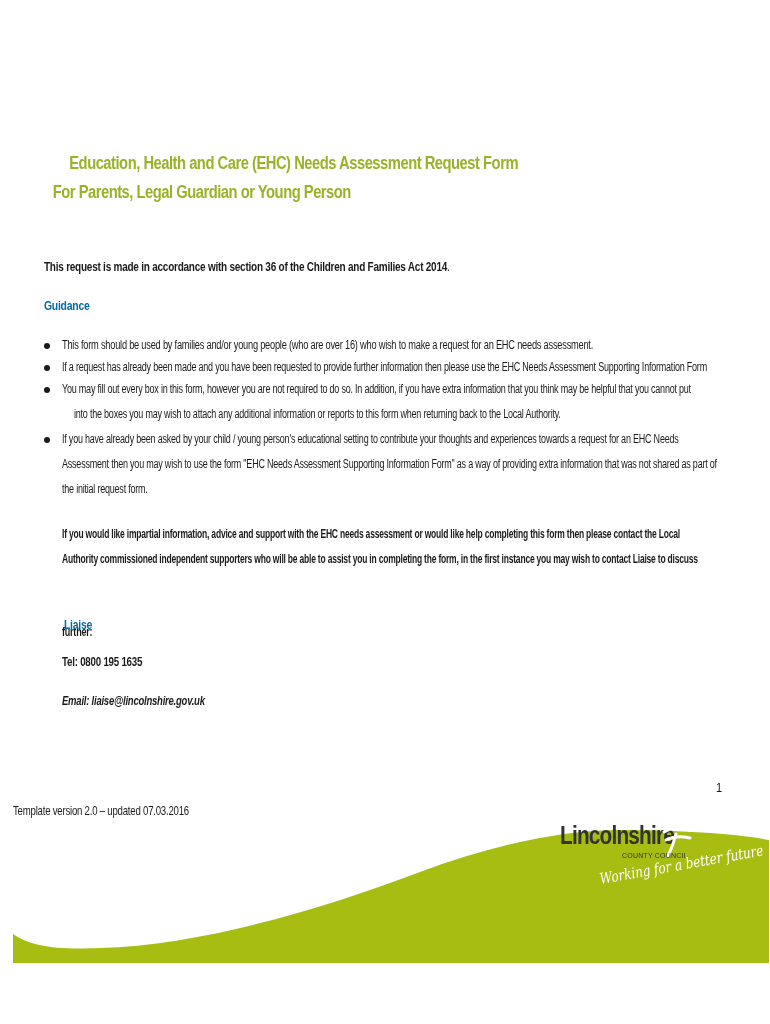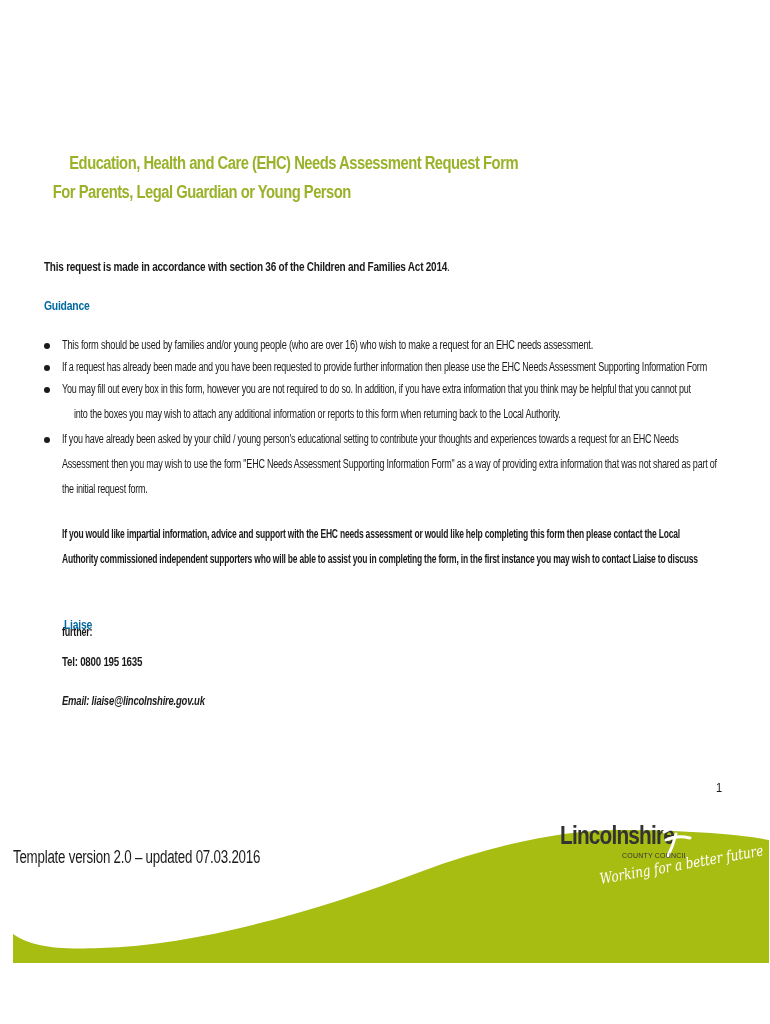--- a/index.html
+++ b/index.html
@@ -109,21 +109,21 @@
 <div class="line bold" style="left:62px; top:655px;text-decoration:underline;">
   <span style="transform:scaleX(0.78);">Tel: 0800 195 1635</span>
 </div>
 <div class="line bold" style="left:62px; top:694px;font-style:italic;">
   <span style="transform:scaleX(0.76);">Email: liaise@lincolnshire.gov.uk</span>
 </div>
 
 <div class="line" style="left:716px; top:780px; font-size:13px;">
   <span style="transform:scaleX(0.85);">1</span>
 </div>
-<div class="line" style="left:13px; top:803px; font-size:18px;margin-top:44px;">
+<div class="line" style="left:13px; top:803px; font-size:13px;">
   <span style="transform:scaleX(0.74);">Template version 2.0 – updated 07.03.2016</span>
 </div>
 
 <div class="logo">
   <span class="logo-main">Lincolnshire</span>
   <svg style="position:absolute; left:100px; top:-6px;" width="34" height="44" viewBox="0 0 34 44">
     <path d="M14 6 l4 -5 l3 5 l5 -3 l-2 6 z" fill="#ffffff"></path>
     <path d="M4 18 C10 14, 20 12, 30 16 M6 26 C14 22, 22 22, 30 24 M16 20 C14 28, 12 34, 8 42" stroke="#ffffff" stroke-width="3" fill="none" stroke-linecap="round"></path>
   </svg>
   <span class="logo-sub">COUNTY COUNCIL</span>

